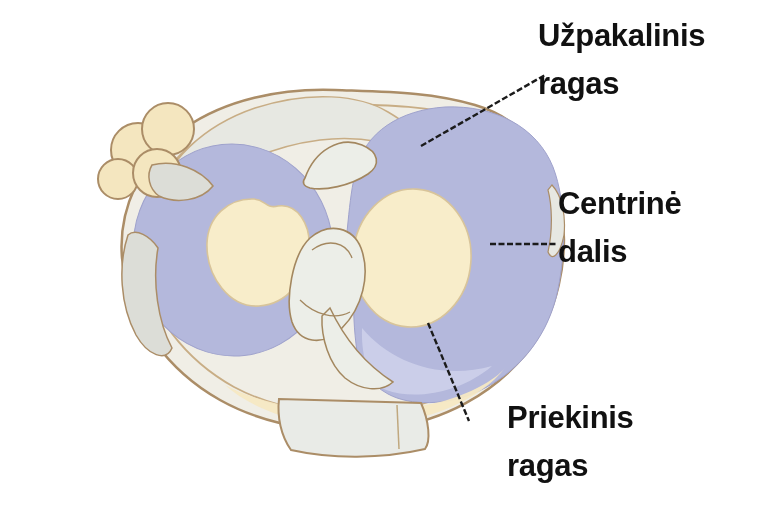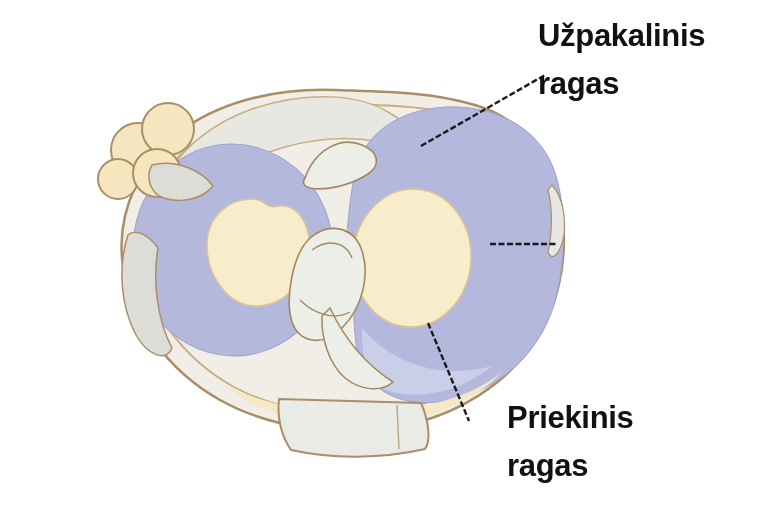--- a/index.html
+++ b/index.html
@@ -150,19 +150,23 @@
       <line x1="490" y1="244" x2="556" y2="244"></line>
       <line x1="428" y1="323" x2="469" y2="421"></line>
     </g>
   </svg>
 
   <div class="label label-posterior">
     <span>Užpakalinis</span>
     <span>ragas</span>
   </div>
 
+  <div class="label label-central">
+    <span>Centrinė</span>
+    <span>dalis</span>
+  </div>
 
   <div class="label label-anterior">
     <span>Priekinis</span>
     <span>ragas</span>
   </div>
 
 </div>
 
 </body></html>

